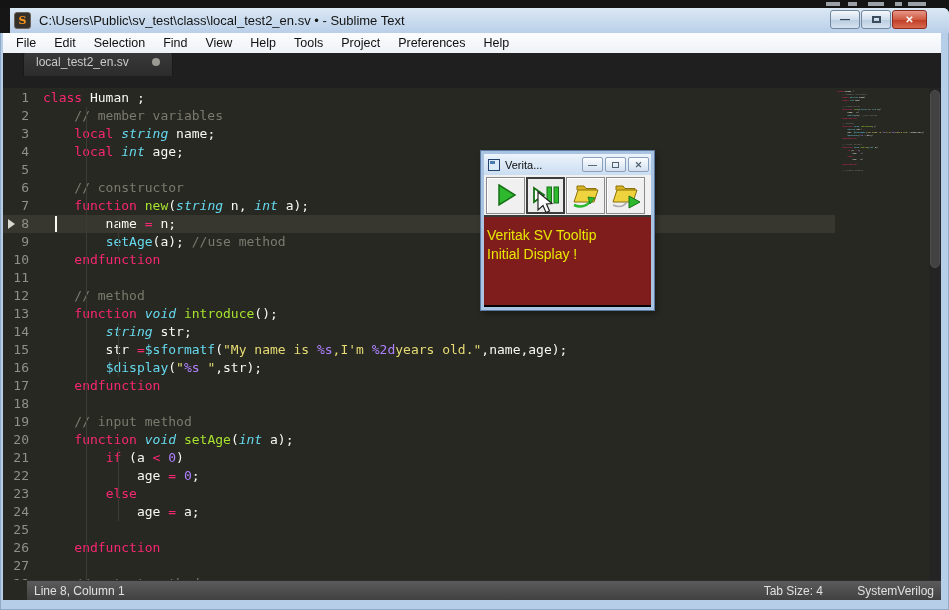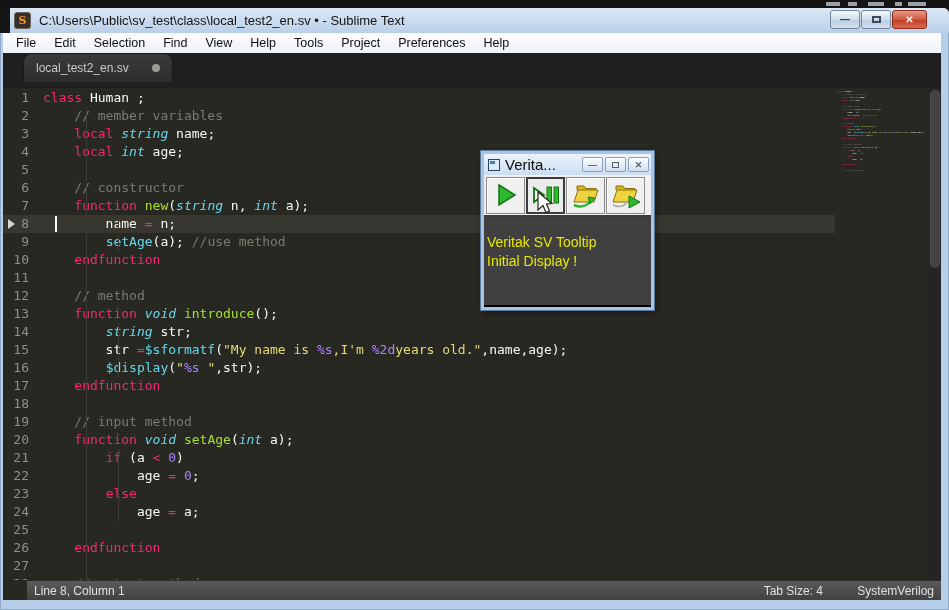--- a/index.html
+++ b/index.html
@@ -37,21 +37,21 @@
 
   .menubar { position:absolute; left:3px; right:8px; top:33px; height:20px;
              background:linear-gradient(#fbfcfe,#eef2f7);
              display:flex; align-items:center; padding-left:4px; }
   .menu-item { font-size:12.5px; color:#101010; padding:2px 9px; }
 
   
   .content { position:absolute; left:3px; right:8px; top:53px; bottom:10px;
              background:#272822; display:flex; flex-direction:column; overflow:hidden; }
   .tabbar { height:35px; background:#1f1f1f; position:relative; flex:none; }
-  .tab { position:absolute; left:20px; bottom:6px; width:150px; height:29px;
+  .tab { position:absolute; left:20px; bottom:12px; width:150px; height:29px;
          background:linear-gradient(#3b3b3b,#2c2c2c);
          border-radius:9px 9px 0 0; border:1px solid #191919; border-bottom:none;
          display:flex; align-items:center; padding:0 12px; }
   .tab-label { font-size:12px; color:#c9c9c9; flex:1; }
   .tab-dot { width:8px; height:8px; border-radius:50%; background:#9a9a93; }
 
   .editor { position:relative; flex:1; overflow:hidden; background:#272822;
             font-family:"DejaVu Sans Mono", monospace; font-size:13px; line-height:18px; }
   #code { position:absolute; left:0; top:1px; right:12px; }
   .code-line { display:flex; height:18px; position:relative; white-space:pre; }
@@ -91,33 +91,33 @@
 
   
   .vwin { position:absolute; left:481px; top:151px; width:173px; height:159px;
           border:3px solid #a9c4e2; outline:1px solid #5d7ba0; background:#000;
           box-shadow:2px 3px 6px rgba(0,0,0,0.45); }
   .vtitle { height:21px; background:linear-gradient(#ecf3fb,#cbddf1);
             display:flex; align-items:center; padding:0 2px; }
   .vicon { width:12px; height:12px; margin-left:2px; background:#dcebf8;
            border:1px solid #24446e; position:relative; }
   .vicon::after { content:""; position:absolute; left:1px; top:1px; right:4px; height:3px; background:#4a7ab2; }
-  .vtitle-text { font-size:15px; color:#0a0a0a; margin-left:5px; flex:1;
+  .vtitle-text { font-size:11px; color:#0a0a0a; margin-left:5px; flex:1;
                  white-space:nowrap; overflow:hidden; }
   .vbtn { width:21px; height:15px; margin-left:2px; border:1px solid #8aa0bc; border-radius:2px;
           background:linear-gradient(#fbfdff,#d3e0ef); display:flex; align-items:center;
           justify-content:center; font-size:9px; color:#52616f; font-weight:bold; }
   .vbtn .sq { width:7px; height:6px; border:1.5px solid #52616f; }
   .vtoolbar { height:42px; background:#f1f1f1; border-bottom:2px solid #3a3a3a;
               display:flex; align-items:center; padding-left:2px; }
   .tbtn { width:39px; height:37px; margin-right:1px; background:#f0f0f0;
           border:1px solid #8a8a8a; box-shadow:inset 1px 1px 0 #ffffff;
           display:flex; align-items:center; justify-content:center; }
   .tbtn.pressed { border:2px solid #3c3c3c; background:#ececec; box-shadow:none; }
-  .vbody { height:88px; background:#404040; padding:16px 3px;
+  .vbody { height:88px; background:#7f1d1d; padding:9px 3px;
            color:#e8e800; font-size:14px; line-height:19px; }
 
   .mouse-cursor { position:absolute; left:537px; top:191px; z-index:60; }
 </style>
 </head>
 <body>
 <div class="screen">
 
   <div class="bg-strip">
     <span class="dash" style="left:826px;width:14px"></span>

